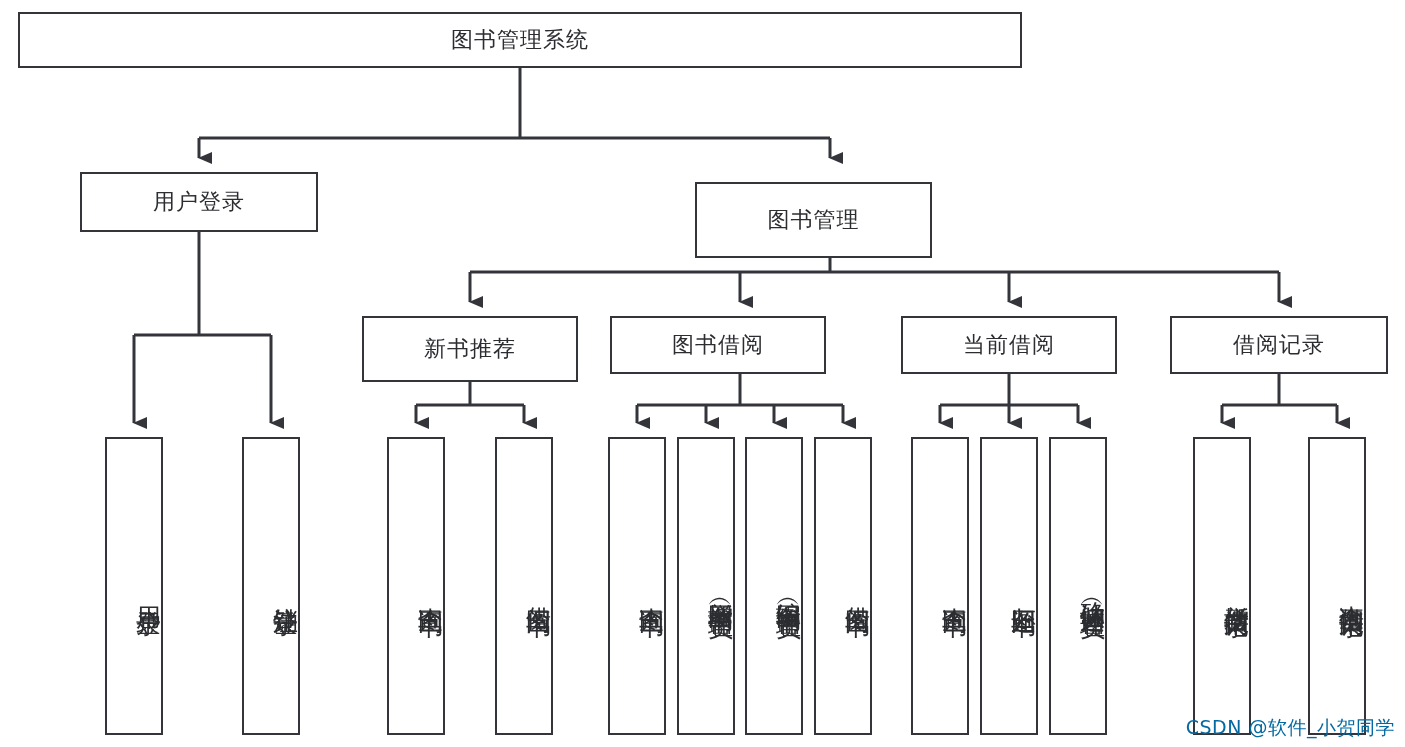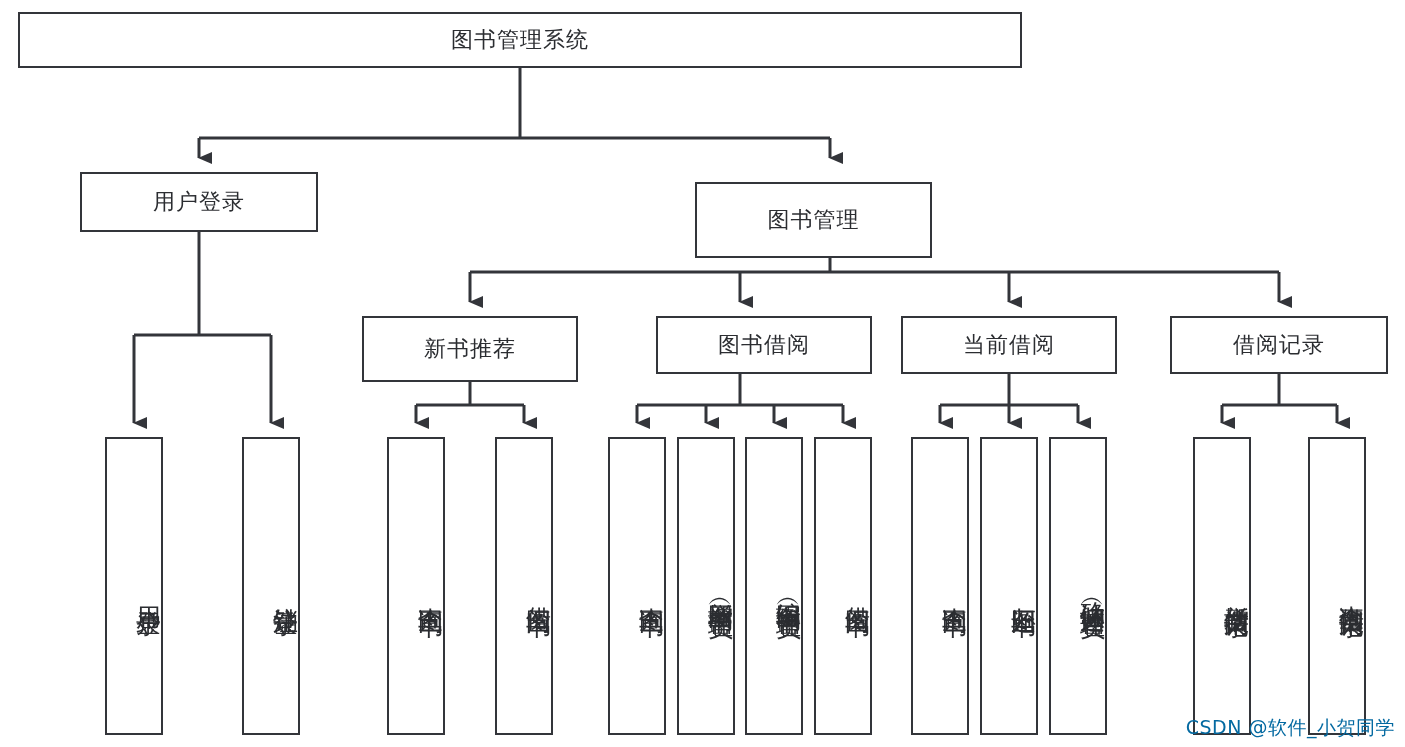--- a/index.html
+++ b/index.html
@@ -140,21 +140,21 @@
   <div class="node horiz" style="left:80px; top:172px; width:238px; height:60px;">
     <span class="node-label">用户登录</span>
   </div>
   <div class="node horiz" style="left:695px; top:172px; width:237px; height:76px;margin-top:10px;">
     <span class="node-label">图书管理</span>
   </div>
 
   <div class="node horiz" style="left:362px; top:316px; width:216px; height:66px;">
     <span class="node-label">新书推荐</span>
   </div>
-  <div class="node horiz" style="left:656px; top:316px; width:216px; height:58px;">
+  <div class="node horiz" style="left:610px; top:316px; width:216px; height:58px;">
     <span class="node-label">图书借阅</span>
   </div>
   <div class="node horiz" style="left:1170px; top:316px; width:218px; height:58px;">
     <span class="node-label">借阅记录</span>
   </div>
   <div class="node horiz" style="left:901px; top:316px; width:216px; height:58px;">
     <span class="node-label">当前借阅</span>
   </div>
 
   <div class="node vert" style="left:105px; top:437px; width:58px; height:298px;">

